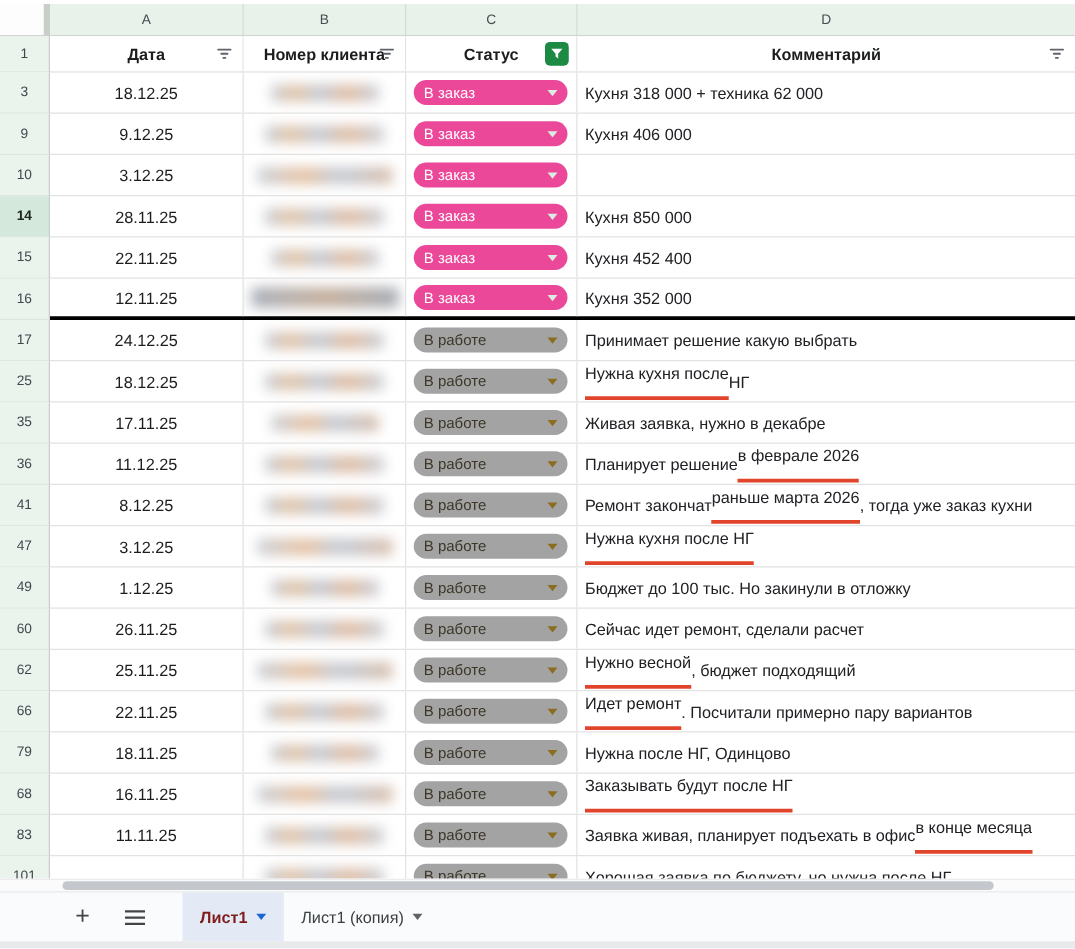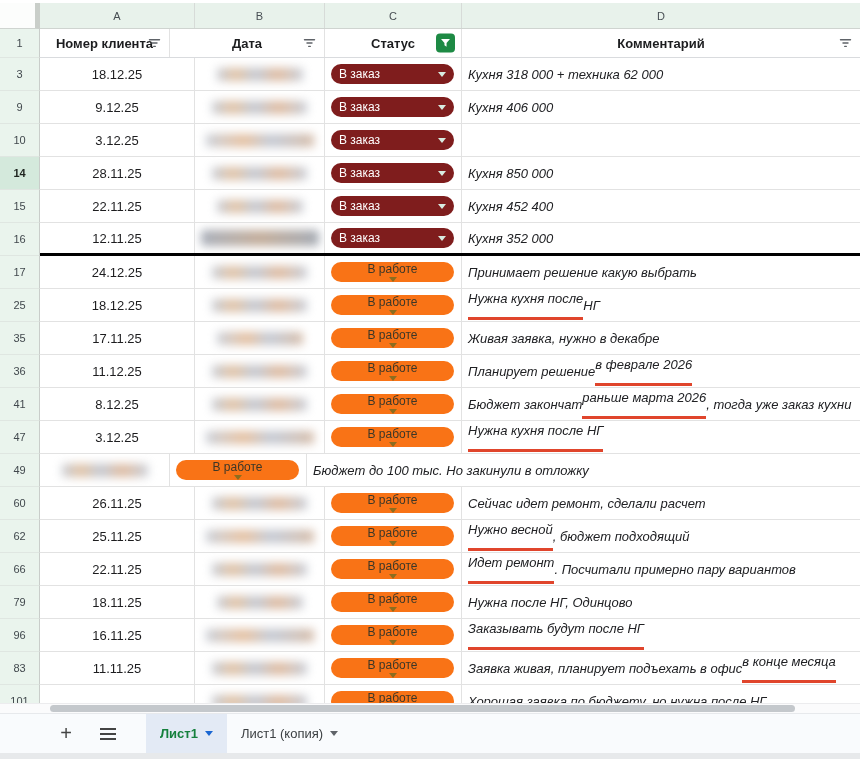--- a/index.html
+++ b/index.html
@@ -43,42 +43,42 @@
   .blur-blob{width:95px;height:13px;border-radius:3px;filter:blur(5px);opacity:.55;
      background:linear-gradient(90deg,#93a0b4 0%,#c98e55 22%,#8e9aae 45%,#c4804d 70%,#97a3b6 100%);}
   .row:nth-child(3n) .blur-blob{width:108px;background:linear-gradient(90deg,#9aa6b8 0%,#d08a4e 35%,#8f9bb0 60%,#b2835f 100%);}
   .row:nth-child(4n+1) .blur-blob{width:86px;}
   .row.thick .blur-blob{width:118px;height:16px;opacity:.68;background:linear-gradient(90deg,#7e8899,#a7866a,#77818f);}
 
   
   .chip{margin-left:6px;width:calc(100% - 13px);height:20px;border-radius:10px;display:flex;
         align-items:center;justify-content:space-between;padding:0 8px;box-sizing:border-box;font-size:12px;}
   .chip .caret{width:0;height:0;border-left:4px solid transparent;border-right:4px solid transparent;border-top:5px solid;}
-  .chip.order{background:#7f1d1d;color:#fff;}
+  .chip.order{background:#ec4899;color:#fff;}
   .chip.order .caret{border-top-color:#d9ece1;}
-  .chip.work{background:#f97316;color:#3c3728;flex-direction:column;}
+  .chip.work{background:#a3a3a3;color:#3c3728;}
   .chip.work .caret{border-top-color:#8c6d1f;}
 
   
-  .comment{font-size:13px;color:#202124;padding-left:6px;white-space:nowrap;font-style:italic;}
+  .comment{font-size:13px;color:#202124;padding-left:6px;white-space:nowrap;}
   .redline{border-bottom:3px solid #e0452c;padding-bottom:11px;}
 
   
   .hscroll{position:absolute;top:703px;left:0;width:860px;height:10px;background:#fbfbfc;
            border-top:1px solid #ececee;box-sizing:border-box;}
   .hthumb{position:absolute;left:50px;top:1px;width:745px;height:7px;border-radius:4px;background:#c4c8cc;}
 
   
   .bottombar{position:absolute;top:713px;left:0;width:860px;height:40px;background:#f9fbfd;
              border-top:1px solid #e7e9ec;box-sizing:border-box;display:flex;align-items:stretch;}
   .bb-btn{display:flex;align-items:center;justify-content:center;color:#444;cursor:default;}
   .add-btn{margin-left:52px;width:28px;font-size:20px;font-weight:400;}
   .menu-btn{margin-left:12px;width:32px;}
   .tab{display:flex;align-items:center;gap:7px;padding:0 14px;font-size:13px;}
-  .tab.active{background:#e3eaf5;margin-left:22px;color:#15803d;font-weight:bold;}
+  .tab.active{background:#e3eaf5;margin-left:22px;color:#7f1d1d;font-weight:bold;}
   .tab.active .tab-caret{border-top-color:#1a66d2;}
   .tab.inactive{color:#3c4043;font-weight:500;}
   .tab.inactive .tab-caret{border-top-color:#5f6368;}
   .tab-caret{width:0;height:0;border-left:4px solid transparent;border-right:4px solid transparent;border-top:5px solid;}
   .bottomstrip{position:absolute;top:753px;left:0;width:860px;height:6px;background:#e7e9eb;}
 </style>
 </head>
 <body>
 
 <div class="app">
@@ -96,36 +96,36 @@
           <span>C</span>
         </div>
       <div class="colhead col-d">
           <span>D</span>
         </div>
     </div>
 
     <div class="row header-row">
       <div class="rownum">1</div>
       <div class="cells">
+        <div class="cell hcell col-a">
+          <span>Дата</span>
+          <span class="funnel">
+            <svg viewBox="0 0 18 18">
+                <path d="M3 5h12M6 9h6M8 13h2" stroke="#5f6368" stroke-width="1.7" fill="none" stroke-linecap="round"></path>
+              </svg>
+          </span>
+        </div>
         <div class="cell hcell col-b">
           <span>Номер клиента</span>
           <span class="funnel">
             <svg viewBox="0 0 18 18">
                 <path d="M3 5h12M6 9h6M8 13h2" stroke="#5f6368" stroke-width="1.7" fill="none" stroke-linecap="round"></path>
               </svg>
           </span>
         </div>
-        <div class="cell hcell col-a">
-          <span>Дата</span>
-          <span class="funnel">
-            <svg viewBox="0 0 18 18">
-                <path d="M3 5h12M6 9h6M8 13h2" stroke="#5f6368" stroke-width="1.7" fill="none" stroke-linecap="round"></path>
-              </svg>
-          </span>
-        </div>
         <div class="cell hcell col-c">
           <span>Статус</span>
           <span class="funnel-active">
             <svg viewBox="0 0 16 16">
                 <path d="M2.5 3h11l-4.2 5v4.6l-2.6-1.9V8z" fill="#ffffff"></path>
               </svg>
           </span>
         </div>
         <div class="cell hcell col-d">
           <span>Комментарий</span>
@@ -347,21 +347,21 @@
                 <div class="blur-blob"></div>
               </div>
             </div>
             <div class="cell col-c">
               <div class="chip work">
                 <span>В работе</span>
                 <span class="caret"></span>
               </div>
             </div>
             <div class="cell col-d comment">
-              <span>Бюджет закончат </span>
+              <span>Ремонт закончат </span>
               <span class="redline">раньше марта 2026</span>
               <span>, тогда уже заказ кухни</span>
             </div>
           </div>
         </div>
         <div class="row">
           <div class="rownum">47</div>
           <div class="cells">
             <div class="cell col-a date">3.12.25</div>
             <div class="cell col-b">
@@ -376,20 +376,21 @@
               </div>
             </div>
             <div class="cell col-d comment">
               <span class="redline">Нужна кухня после НГ</span>
             </div>
           </div>
         </div>
         <div class="row">
           <div class="rownum">49</div>
           <div class="cells">
+            <div class="cell col-a date">1.12.25</div>
             <div class="cell col-b">
               <div class="blurwrap">
                 <div class="blur-blob"></div>
               </div>
             </div>
             <div class="cell col-c">
               <div class="chip work">
                 <span>В работе</span>
                 <span class="caret"></span>
               </div>
@@ -475,21 +476,21 @@
                 <span>В работе</span>
                 <span class="caret"></span>
               </div>
             </div>
             <div class="cell col-d comment">
               <span>Нужна после НГ, Одинцово</span>
             </div>
           </div>
         </div>
         <div class="row">
-          <div class="rownum">96</div>
+          <div class="rownum">68</div>
           <div class="cells">
             <div class="cell col-a date">16.11.25</div>
             <div class="cell col-b">
               <div class="blurwrap">
                 <div class="blur-blob"></div>
               </div>
             </div>
             <div class="cell col-c">
               <div class="chip work">
                 <span>В работе</span>

